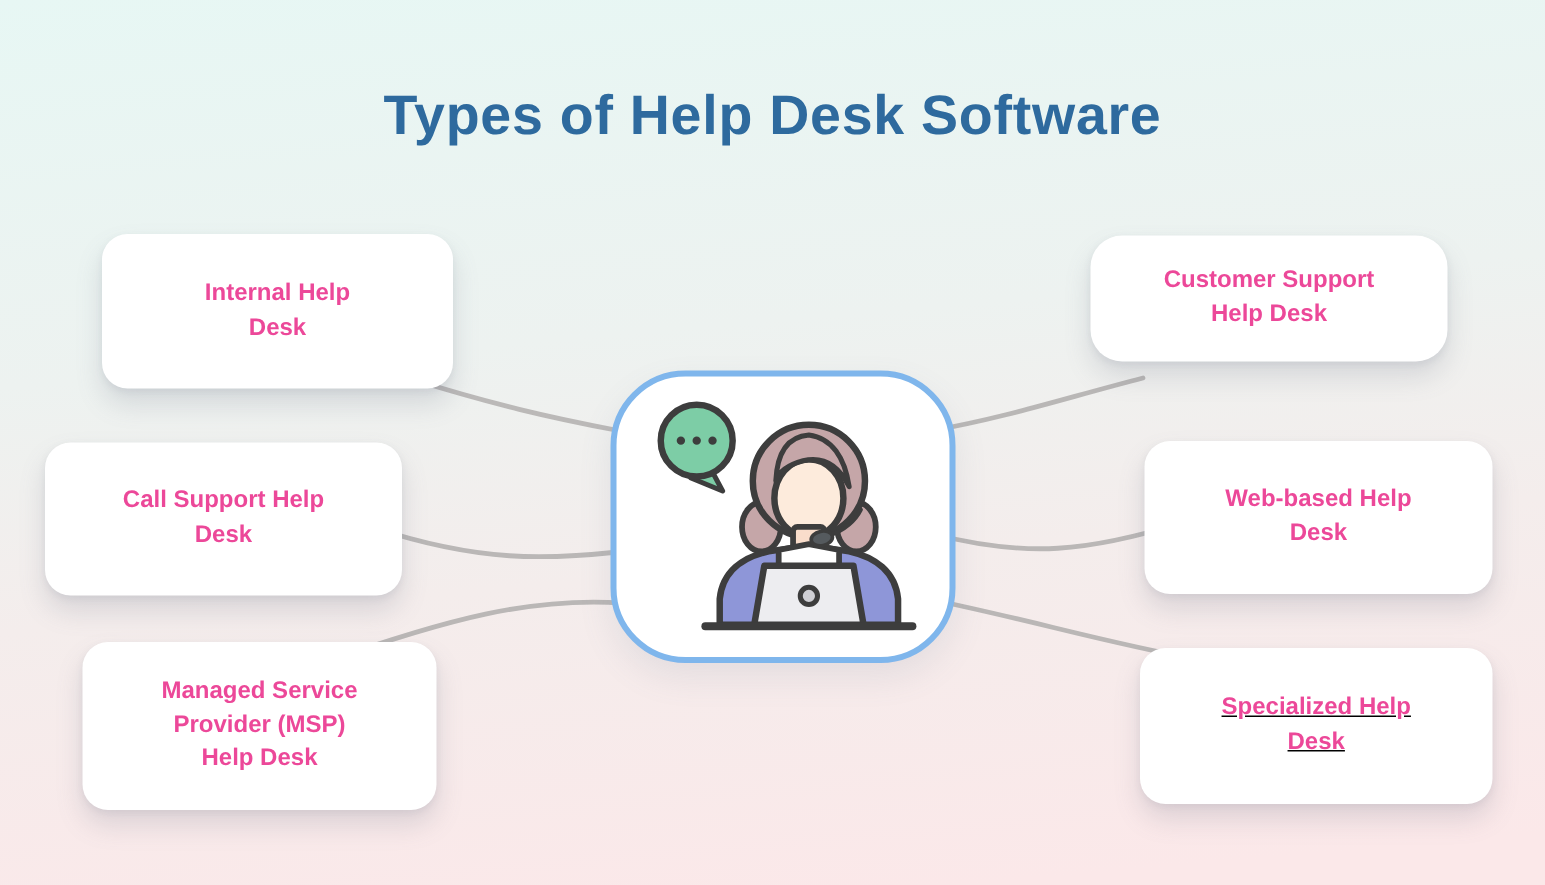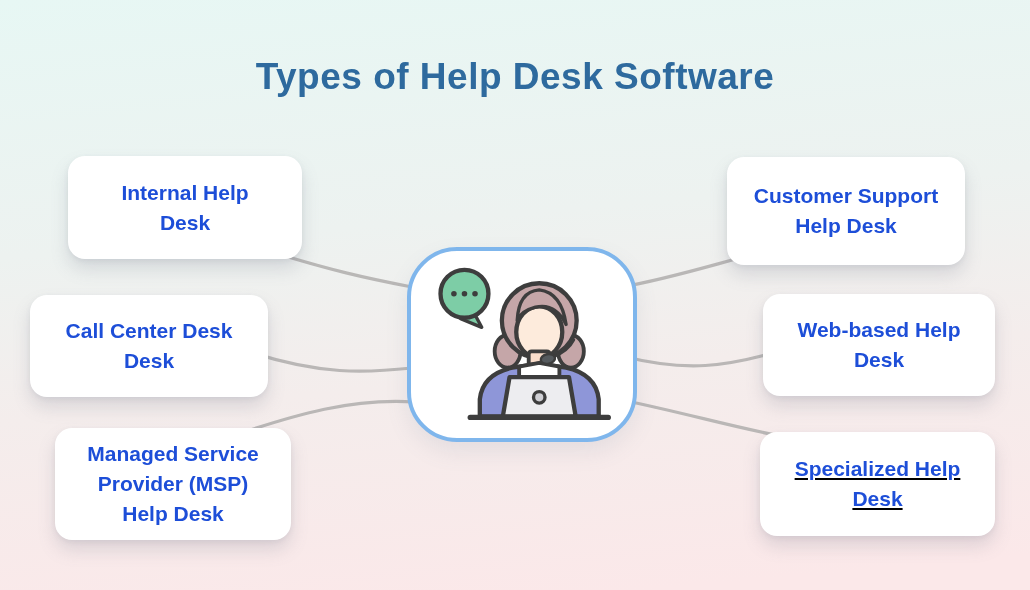--- a/index.html
+++ b/index.html
@@ -37,31 +37,31 @@
     z-index: 2;
     background: #ffffff;
     border-radius: 17px;
     box-shadow: 0 10px 18px rgba(110, 115, 135, 0.20), 0 2px 5px rgba(110, 115, 135, 0.10);
     display: flex;
     align-items: center;
     justify-content: center;
     text-align: center;
   }
   .node-label {
-    color: #1d4ed8;
-    font-size: 21px;
+    color: #ec4899;
+    font-size: 16px;
     font-weight: bold;
     line-height: 1.42;
     white-space: pre-line;
     padding: 4px 10px;
   }
   .node-internal      { left: 68px;  top: 156px; width: 234px; height: 103px; }
   .node-callcenter    { left: 30px;  top: 295px; width: 238px; height: 102px; }
   .node-msp           { left: 55px;  top: 428px; width: 236px; height: 112px; text-align: center; }
-  .node-customer      { left: 727px; top: 157px; width: 238px; height: 108px; }
+  .node-customer      { left: 727px; top: 157px; width: 238px; height: 84px; border-radius: 21px; }
   .node-webbased      { left: 763px; top: 294px; width: 232px; height: 102px; }
   .node-specialized   { left: 760px; top: 432px; width: 235px; height: 104px; text-decoration: underline; }
   .center-card {
     position: absolute;
     left: 407px;
     top: 247px;
     width: 230px;
     height: 195px;
     box-sizing: border-box;
     background: #ffffff;
@@ -92,21 +92,21 @@
       <path d="M 622 400 C 690 414, 735 428, 800 440"></path>
     </g>
   </svg>
 
   <div class="node node-internal">
     <div class="node-label">Internal Help
 Desk</div>
   </div>
 
   <div class="node node-callcenter">
-    <div class="node-label">Call Center Desk
+    <div class="node-label">Call Support Help
 Desk</div>
   </div>
 
   <div class="node node-msp">
     <div class="node-label">Managed Service
 Provider (MSP)
 Help Desk</div>
   </div>
 
   <div class="node node-customer">

